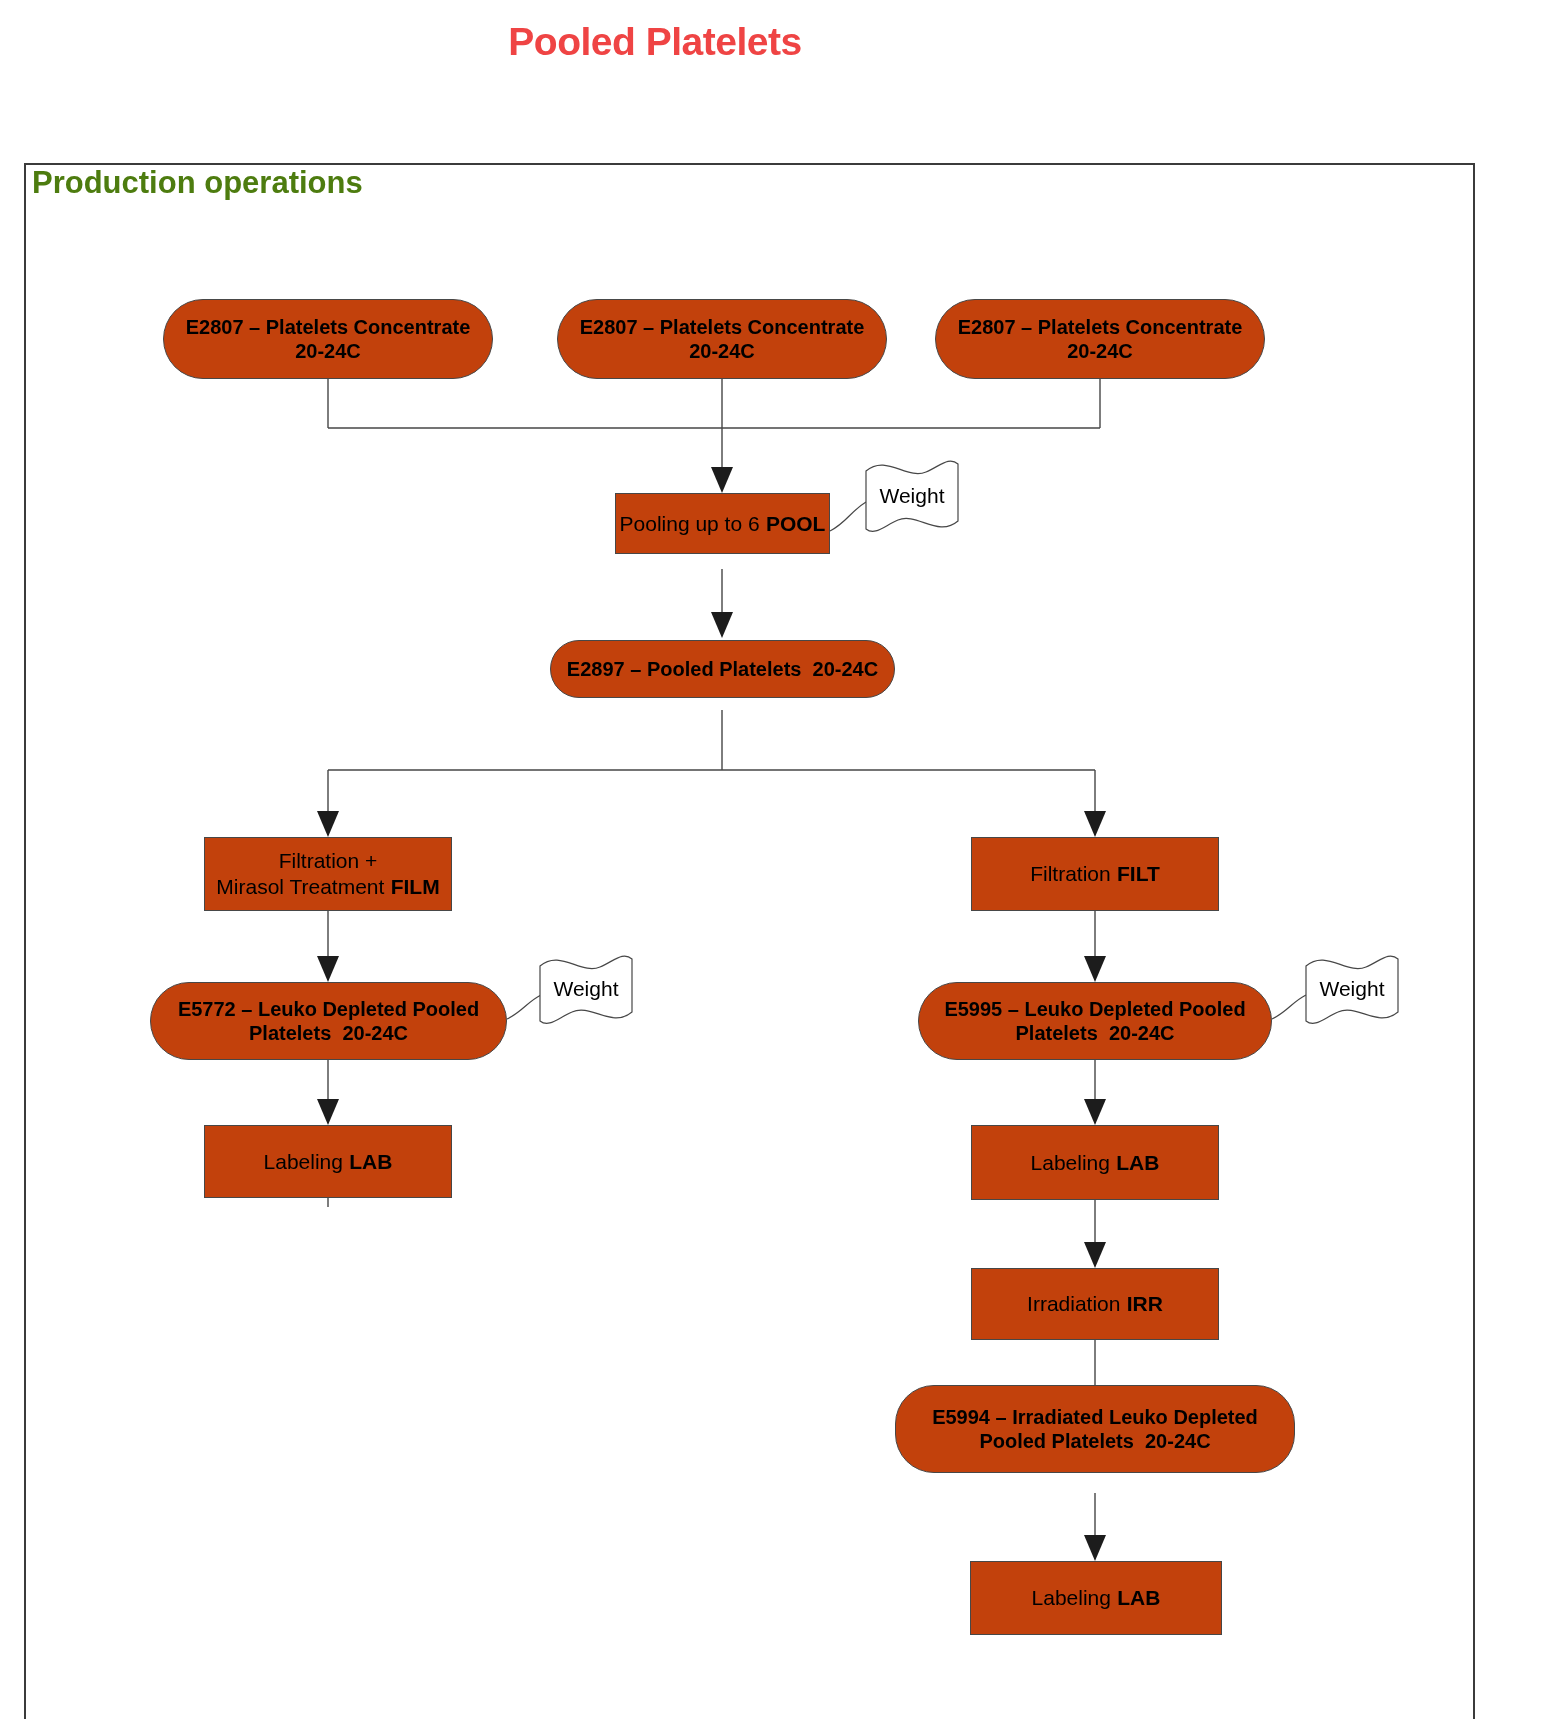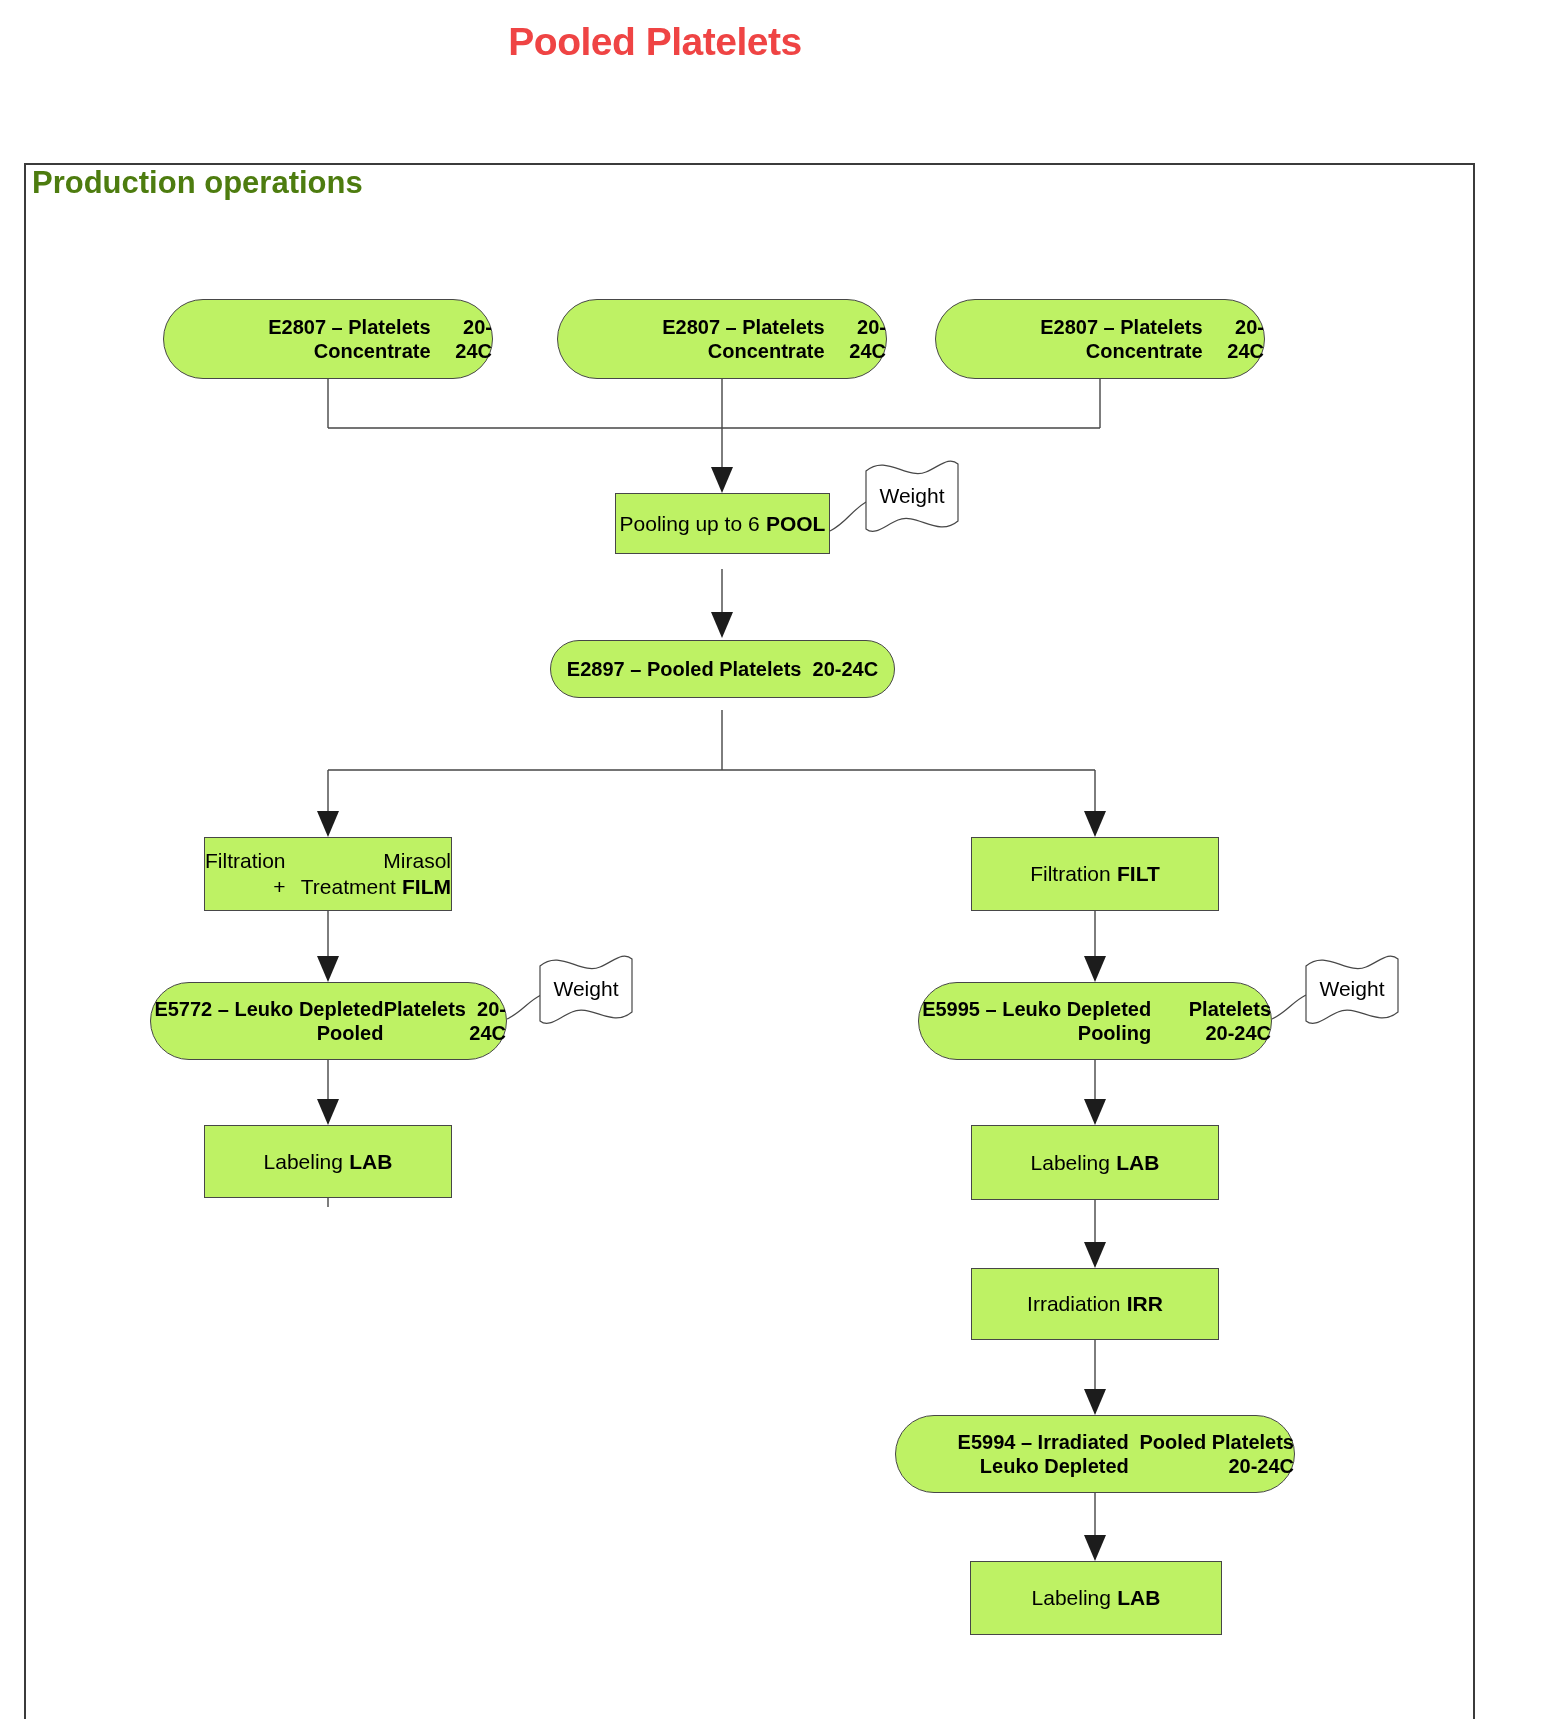--- a/index.html
+++ b/index.html
@@ -13,23 +13,23 @@
   }
   .frame{
     position:absolute;left:24px;top:163px;width:1447px;height:1600px;
     border:2px solid #3b3b3b;background:transparent;
   }
   .section-title{
     position:absolute;left:32px;top:165px;font-size:31px;font-weight:bold;color:#4d7c0f;
   }
   svg.wires{position:absolute;left:0;top:0;width:1557px;height:1719px;}
   .node{
-    position:absolute;display:flex;align-items:center;justify-content:center;
-    background:#bef264;border:1.4px solid #474747;font-size:21px;line-height:1.22;
-    text-align:right;white-space:pre-wrap;box-sizing:border-box;
+    position:absolute;display:flex;flex-direction:column;align-items:center;justify-content:center;
+    background:#c2410c;border:1.4px solid #474747;font-size:21px;line-height:1.22;
+    text-align:left;white-space:pre-wrap;box-sizing:border-box;
   }
   .stadium{font-weight:bold;font-size:20px;}
   .code{font-weight:bold;margin-left:0.30em;}
   .flag-label{
     position:absolute;font-size:21px;display:flex;align-items:center;justify-content:center;
     text-align:center;
   }
 </style>
 </head>
 <body>
@@ -106,33 +106,33 @@
 
   <div class="node" style="left:204px;top:1125px;width:248px;height:73px;">
     <div><span>Labeling</span><span class="code">LAB</span></div>
   </div>
 
   <div class="node" style="left:971px;top:837px;width:248px;height:74px;">
     <div><span>Filtration</span><span class="code">FILT</span></div>
   </div>
 
   <div class="node stadium" style="left:918px;top:982px;width:354px;height:78px;border-radius:39px;">
-    <div>E5995 – Leuko Depleted Pooling</div>
+    <div>E5995 – Leuko Depleted Pooled</div>
     <div>Platelets  20-24C</div>
   </div>
 
   <div class="node" style="left:971px;top:1125px;width:248px;height:75px;">
     <div><span>Labeling</span><span class="code">LAB</span></div>
   </div>
 
   <div class="node" style="left:971px;top:1268px;width:248px;height:72px;">
     <div><span>Irradiation</span><span class="code">IRR</span></div>
   </div>
 
-  <div class="node stadium" style="left:895px;top:1415px;width:400px;height:78px;border-radius:39px;">
+  <div class="node stadium" style="left:895px;top:1385px;width:400px;height:88px;border-radius:39px;">
     <div>E5994 – Irradiated Leuko Depleted</div>
     <div>Pooled Platelets  20-24C</div>
   </div>
 
   <div class="node" style="left:970px;top:1561px;width:252px;height:74px;">
     <div><span>Labeling</span><span class="code">LAB</span></div>
   </div>
 
   <div class="flag-label" style="left:866px;top:461px;width:92px;height:70px;">Weight</div>
   <div class="flag-label" style="left:540px;top:956px;width:92px;height:66px;">Weight</div>

